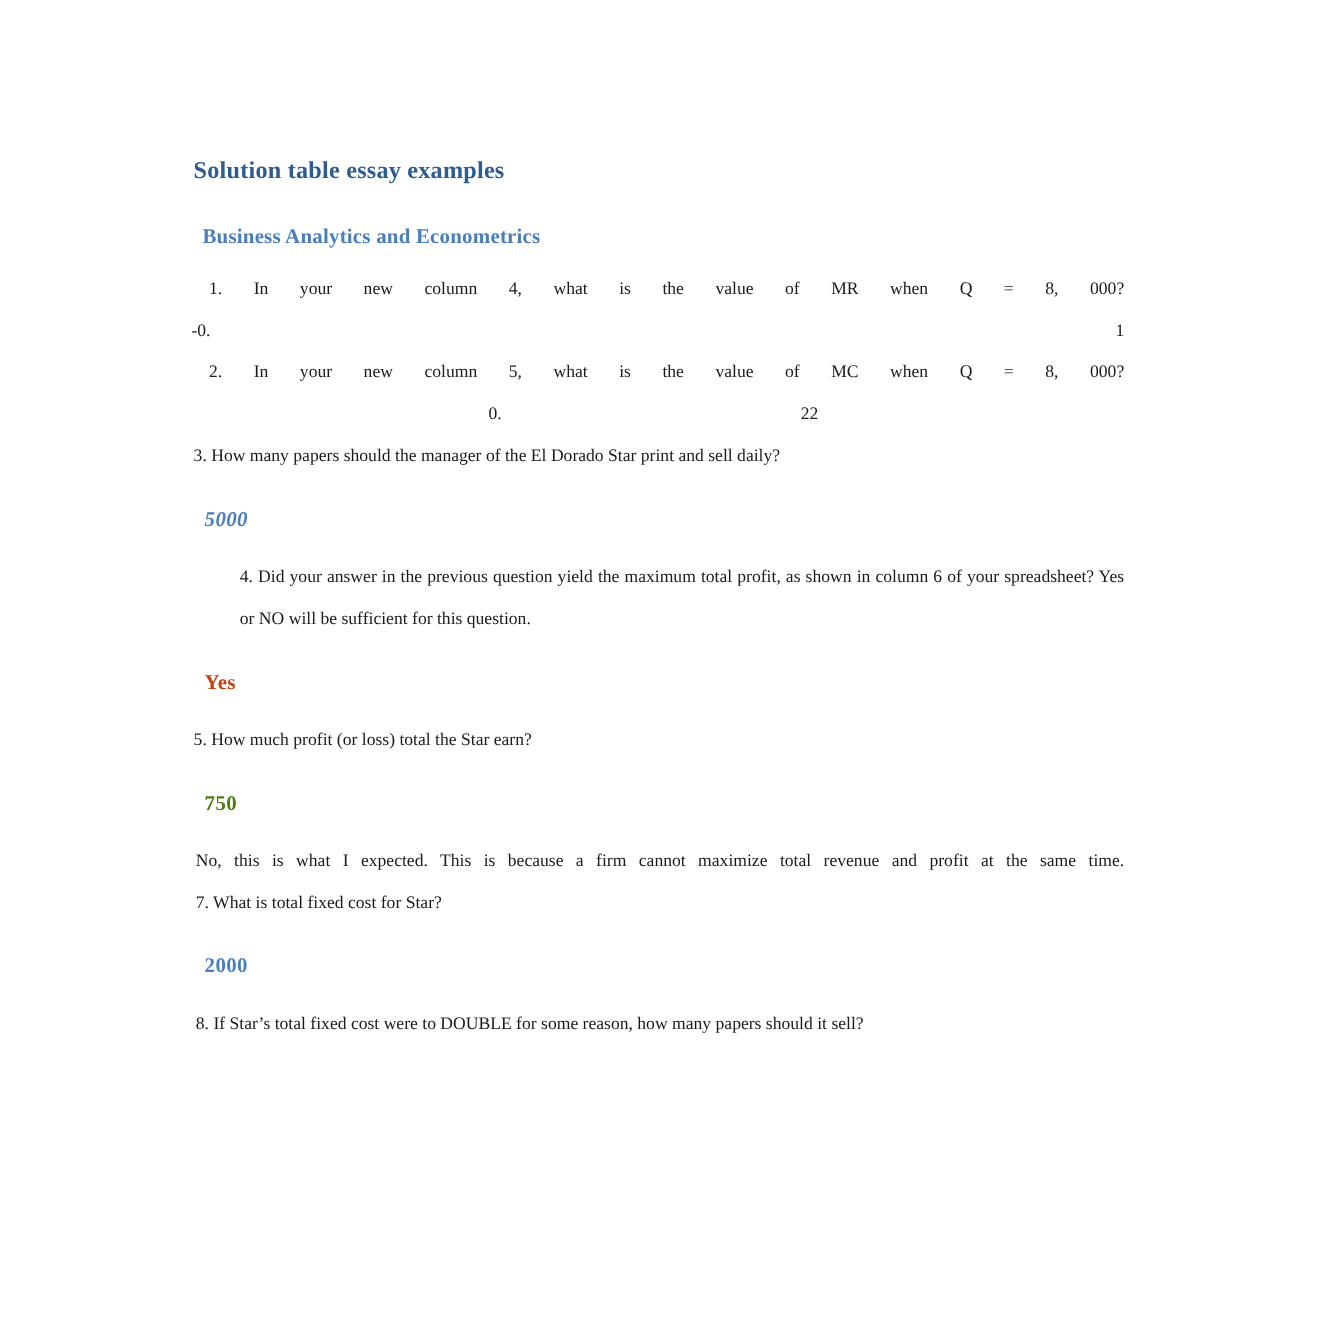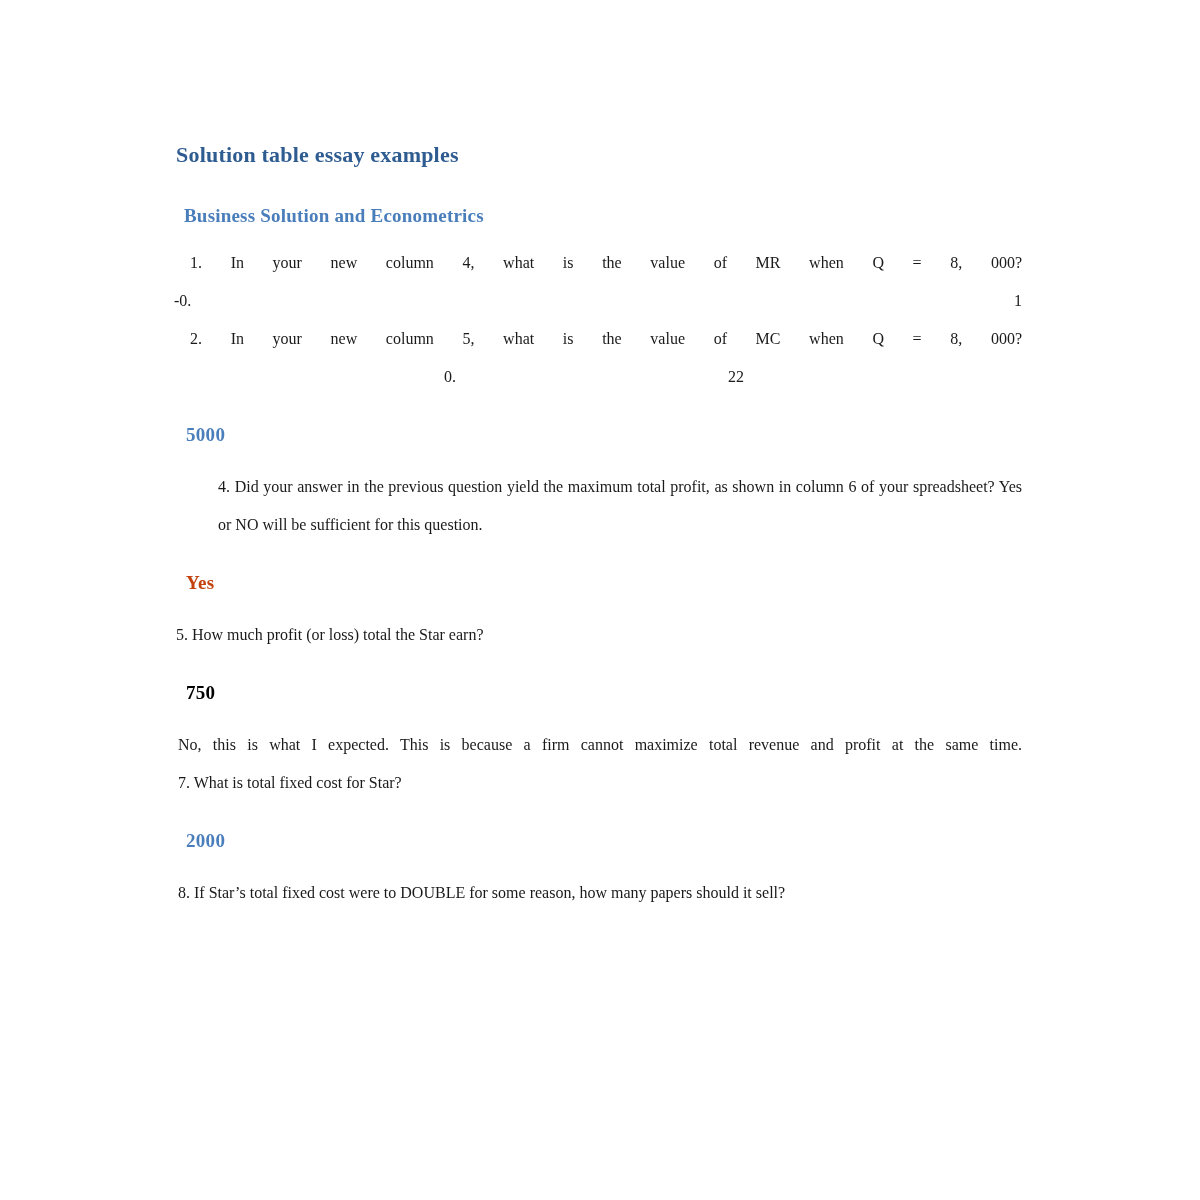--- a/index.html
+++ b/index.html
@@ -100,21 +100,21 @@
   }
 </style>
 </head>
 <body style="background: rgb(255, 255, 255); color: rgb(26, 26, 26);">
 
 <div class="page">
   <div class="content">
 
     <h1 class="doc-title" style="color: rgb(47, 92, 144);">Solution table essay examples</h1>
 
-    <h2 class="doc-subtitle" style="color: rgb(74, 126, 187);">Business Solution and Econometrics</h2>
+    <h2 class="doc-subtitle" style="color: rgb(74, 126, 187);">Business Analytics and Econometrics</h2>
 
     <div class="spacer-sm"></div>
 
     <div class="block">
       <p class="qtext indent-item stretch-last">
         <span class="num">1.</span>
         <span>In your new column 4, what is the value of MR when Q = 8, 000?</span>
       </p>
       <p class="ans-line" style="display: flex; justify-content: space-between;">
         <span>-0.</span>
@@ -127,42 +127,46 @@
         <span class="num">2.</span>
         <span>In your new column 5, what is the value of MC when Q = 8, 000?</span>
       </p>
       <p class="ans-line" style="padding-left: 270px; padding-right: 278px; display: flex; justify-content: space-between;">
         <span>0.</span>
         <span>22</span>
       </p>
     </div>
 
     <div class="block">
+      <p class="qtext" style="padding-left:2px;">
+        <span class="num">3.</span>
+        <span>How many papers should the manager of the El Dorado Star print and sell daily?</span>
+      </p>
       <div class="spacer-md"></div>
-      <p class="answer-blue" style="color: rgb(74, 126, 187);">5000</p>
+      <p class="answer-blue" style="color: rgb(74, 126, 187); font-style: italic;">5000</p>
       <div class="spacer-sm"></div>
     </div>
 
     <div class="block">
       <p class="qtext" style="padding-left:2px;margin-left:42px;">
         <span class="num">4.</span>
         <span>Did your answer in the previous question yield the maximum total profit, as shown in column 6 of your spreadsheet? Yes or NO will be sufficient for this question.</span>
       </p>
       <div class="spacer-md"></div>
       <p class="answer-blue" style="color: #c2410c;">Yes</p>
       <div class="spacer-sm"></div>
     </div>
 
     <div class="block">
       <p class="qtext" style="padding-left:2px;">
         <span class="num">5.</span>
         <span>How much profit (or loss) total the Star earn?</span>
       </p>
       <div class="spacer-md"></div>
-      <p class="answer-blue" style="color: #000000;">750</p>
+      <p class="answer-blue" style="color: #4d7c0f;">750</p>
       <div class="spacer-sm"></div>
     </div>
 
     <div class="block">
       <p class="qtext stretch-last" style="padding-left:4px;">No, this is what I expected. This is because a firm cannot maximize total revenue and profit at the same time.</p>
     </div>
 
     <div class="block">
       <p class="qtext" style="padding-left:4px;">
         <span class="num">7.</span>

